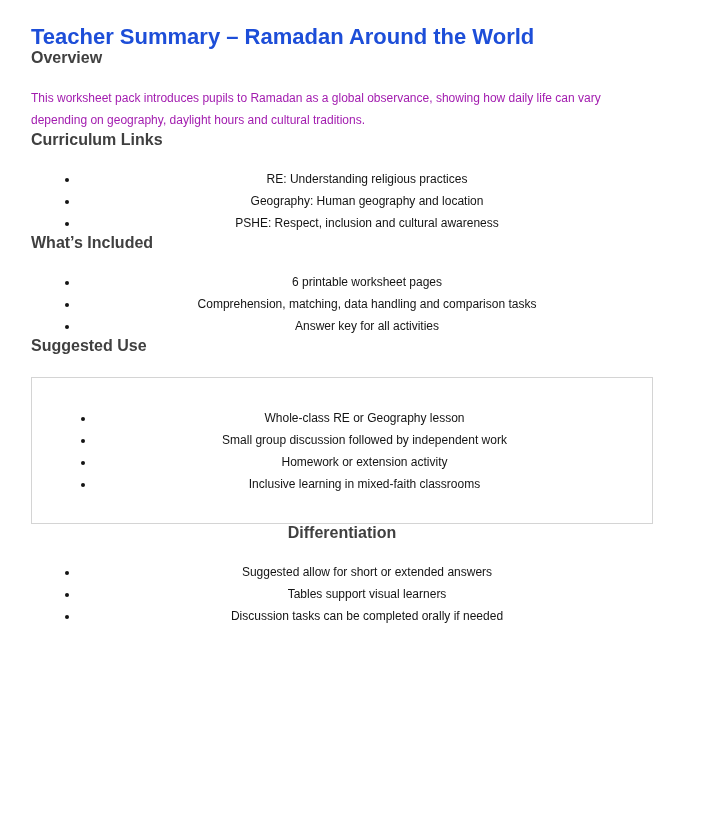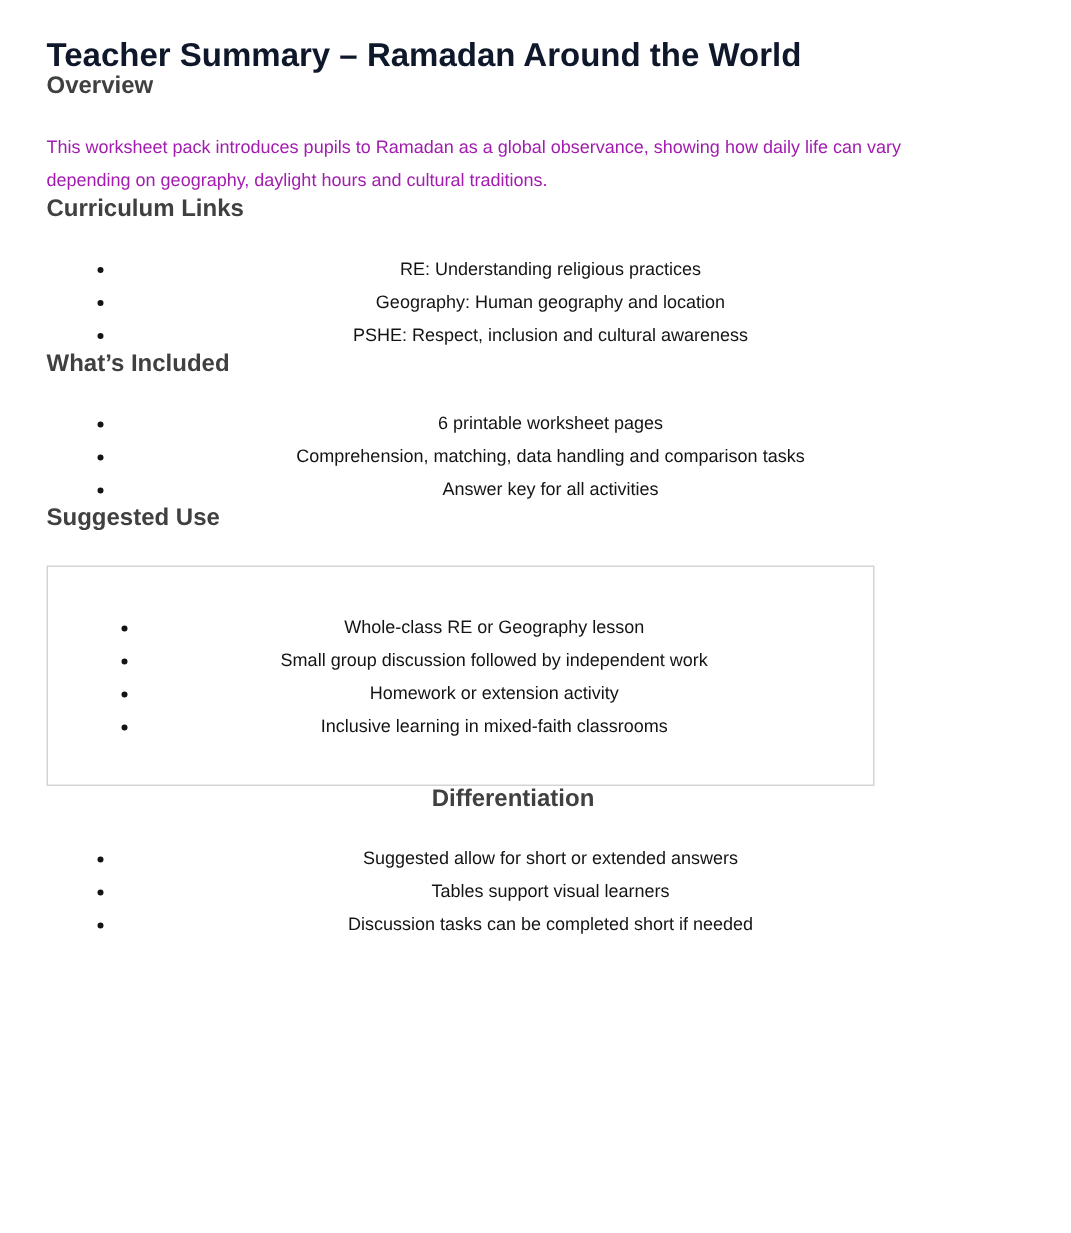--- a/index.html
+++ b/index.html
@@ -16,21 +16,21 @@
     background: #ffffff;
     color: #141414;
     font-family: "Liberation Sans", "DejaVu Sans", sans-serif;
     overflow: hidden;
   }
   h1.doc-title {
     margin: 0;
     font-size: 22px;
     line-height: 24px;
     font-weight: bold;
-    color: #0f172a;
+    color: #1d4ed8;
   }
   h2.section-heading {
     margin: 0;
     font-size: 16px;
     line-height: 18px;
     font-weight: bold;
     color: #404040;
   }
   .mt-overview      { margin-top: 37px; }
   .mt-curriculum    { margin-top: 27px; }
@@ -55,21 +55,21 @@
   ul.bullet-list li {
     padding-left: 2px;
     text-align: center;
   }
   .callout-box {
     margin-top: 22px;
     border: 1px solid #d4d4d4;
     background: #ffffff;
     padding: 29px 20px 28px 20px;
     box-sizing: border-box;
-    width: 552px;
+    width: 622px;
   }
   .callout-box ul.bullet-list {
     margin: 0;
     padding-left: 43px;
   }
 </style>
 </head>
 <body>
 
 <div class="page">
@@ -105,16 +105,16 @@
       <li>Homework or extension activity</li>
       <li>Inclusive learning in mixed-faith classrooms</li>
     </ul>
   </div>
 
   <h2 class="section-heading mt-differentiate">Differentiation</h2>
 
   <ul class="bullet-list">
     <li>Suggested allow for short or extended answers</li>
     <li>Tables support visual learners</li>
-    <li>Discussion tasks can be completed short if needed</li>
+    <li>Discussion tasks can be completed orally if needed</li>
   </ul>
 
 </div>
 
 </body></html>

